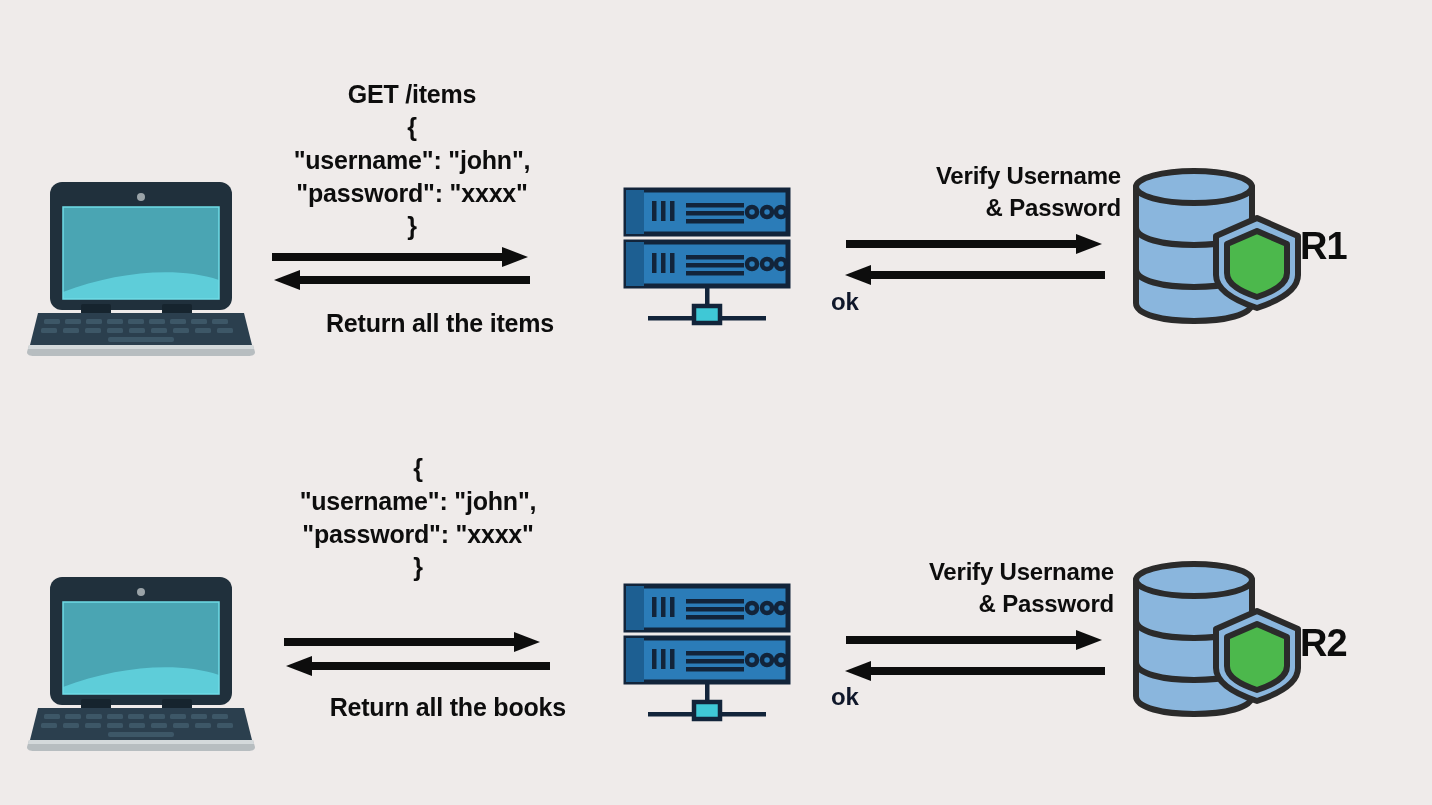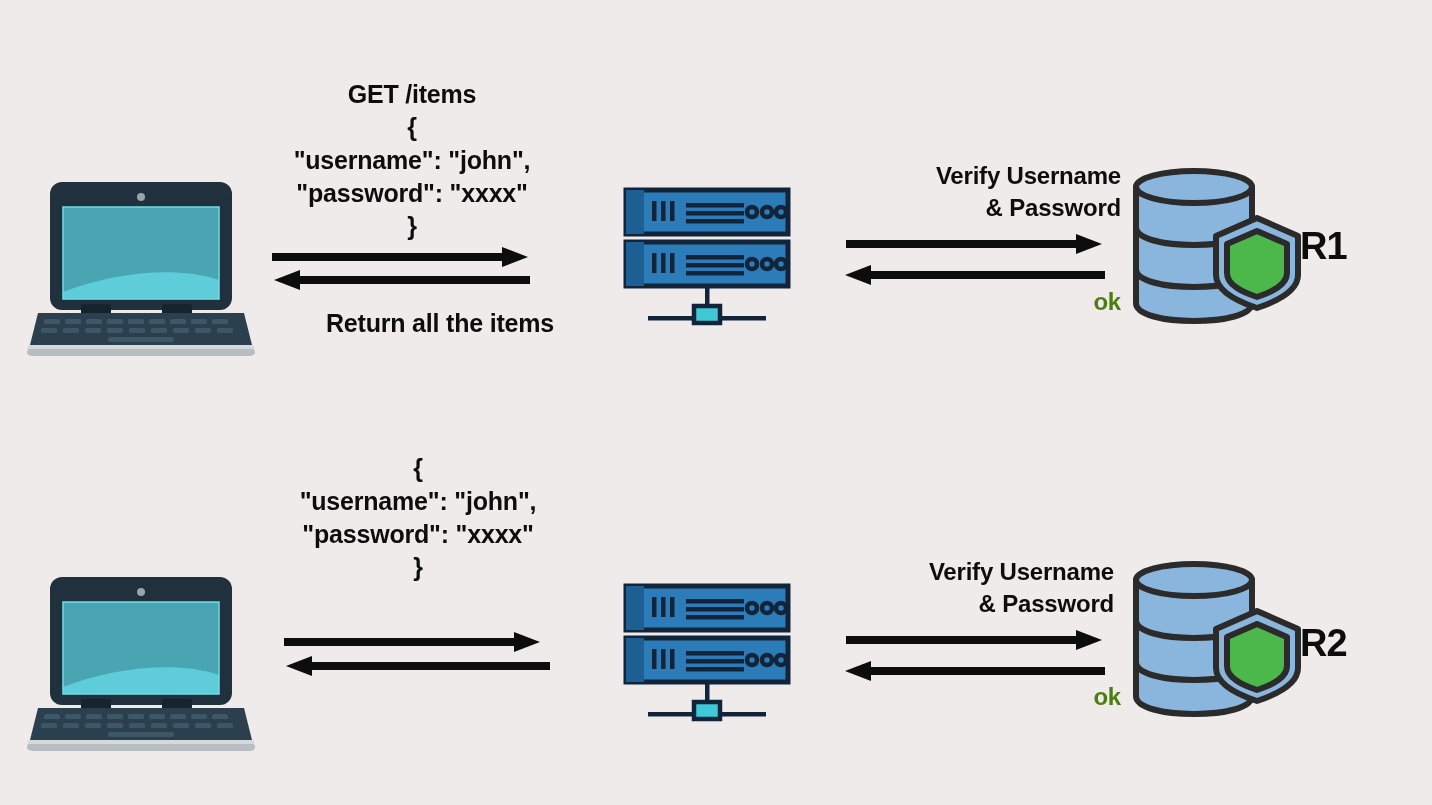--- a/index.html
+++ b/index.html
@@ -52,22 +52,22 @@
     text-align: right;
     color: #0d0d0d;
     font-weight: bold;
     font-size: 24px;
     line-height: 32px;
     letter-spacing: -0.2px;
   }
   .ok-label {
     position: absolute;
     width: 290px;
-    text-align: right;
-    color: #4d7c0f;
+    text-align: left;
+    color: #0f172a;
     font-weight: bold;
     font-size: 24px;
     letter-spacing: -0.2px;
   }
   .db-label {
     position: absolute;
     color: #0d0d0d;
     font-weight: bold;
     font-size: 38px;
     letter-spacing: -1px;
@@ -275,20 +275,21 @@
       <path d="M230 0 L256 10 L230 20 Z" fill="#0d0d0d"></path>
     </svg>
   </div>
   <div class="node" style="left:284px; top:636px;">
     <svg width="266" height="20" viewBox="0 0 266 20">
       <rect x="26" y="6" width="240" height="8" fill="#0d0d0d"></rect>
       <path d="M28 0 L2 10 L28 20 Z" fill="#0d0d0d"></path>
     </svg>
   </div>
 
+  <div class="caption" style="left:266px; top:672px;">Return all the books</div>
 
   <div class="node" style="left:622px; top:564px; width:170px; height:142px;">
     <svg width="170" height="142" viewBox="0 0 170 142">
       <rect x="4" y="2" width="162" height="44" fill="#2b7cb8" stroke="#12243a" stroke-width="5"></rect>
       <rect x="4" y="2" width="18" height="44" fill="#1d5f92"></rect>
       <g fill="#12243a">
         <rect x="30" y="13" width="4.5" height="20"></rect>
           <rect x="39" y="13" width="4.5" height="20"></rect>
           <rect x="48" y="13" width="4.5" height="20"></rect>
         <rect x="64" y="15" width="58" height="4.5"></rect>

